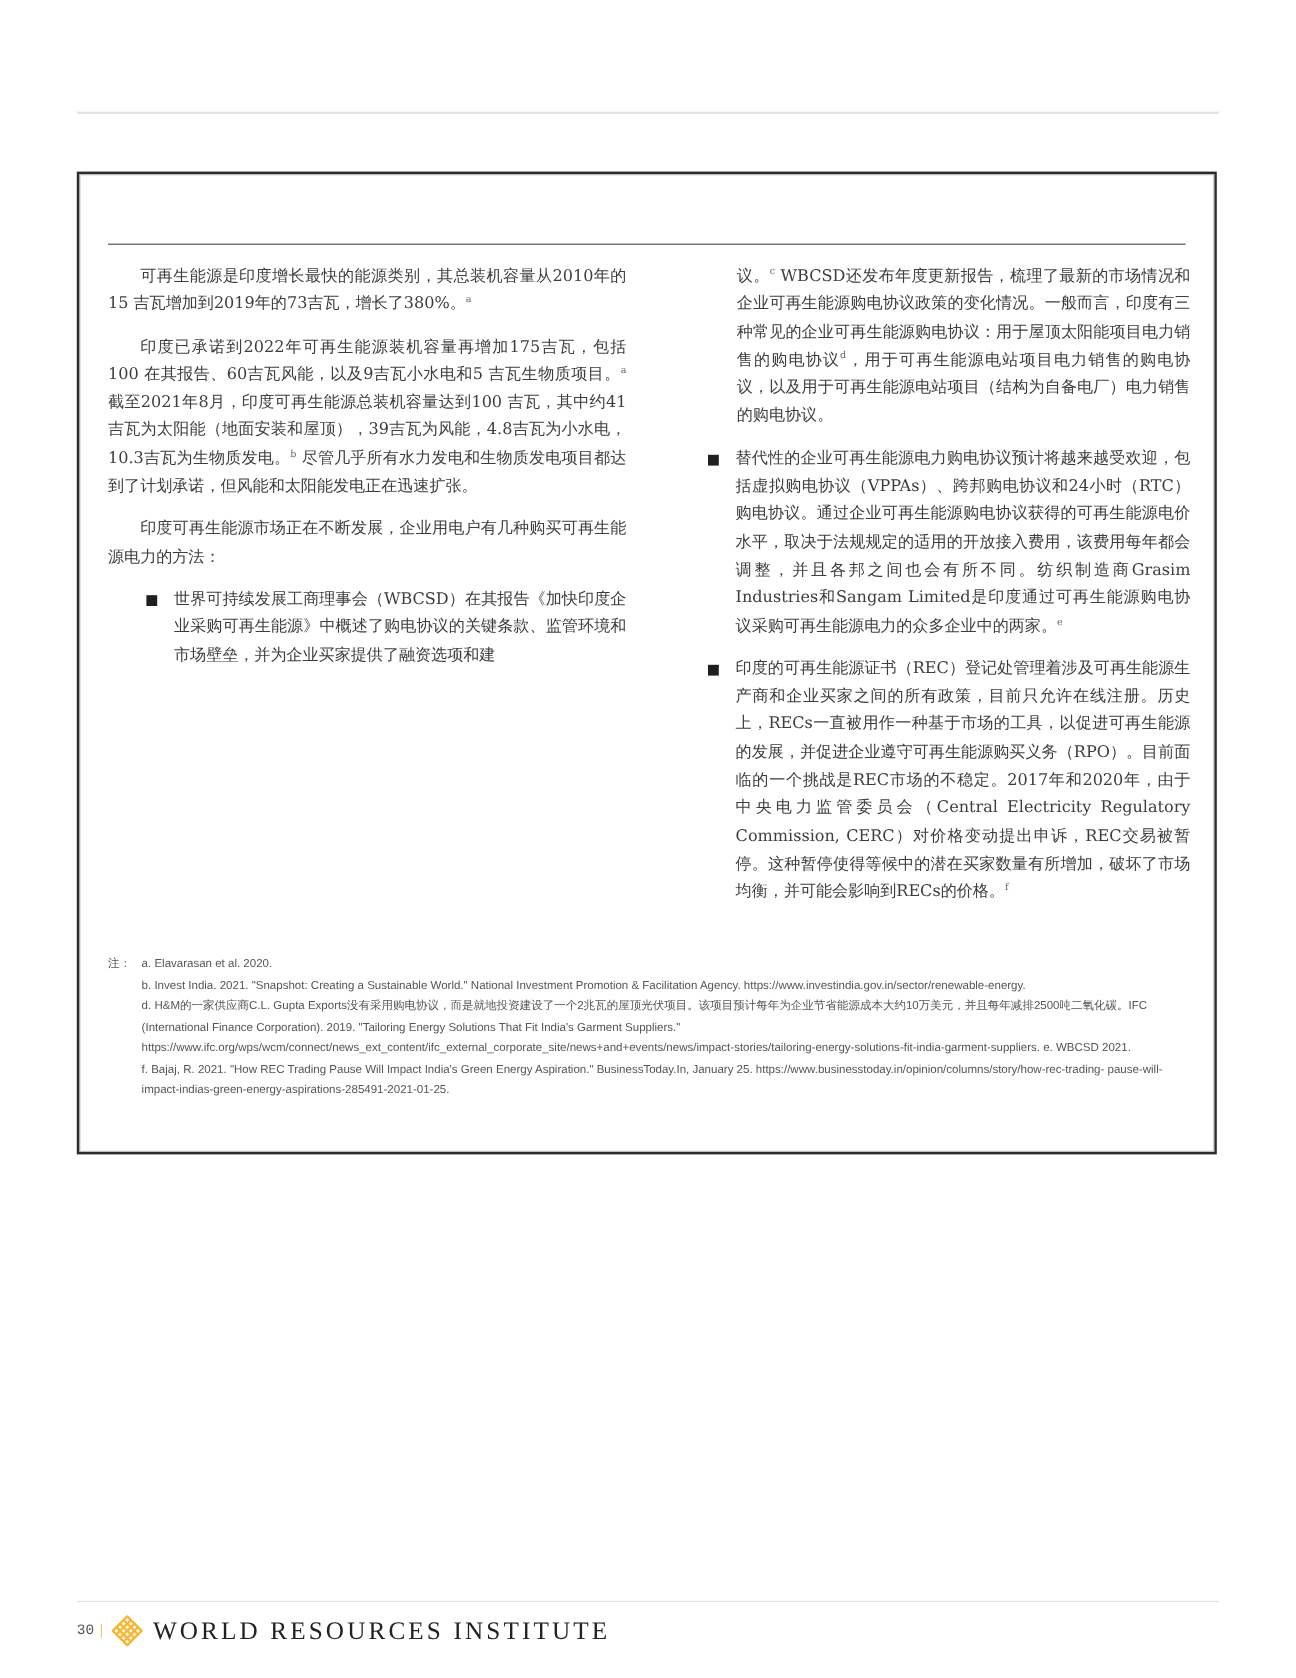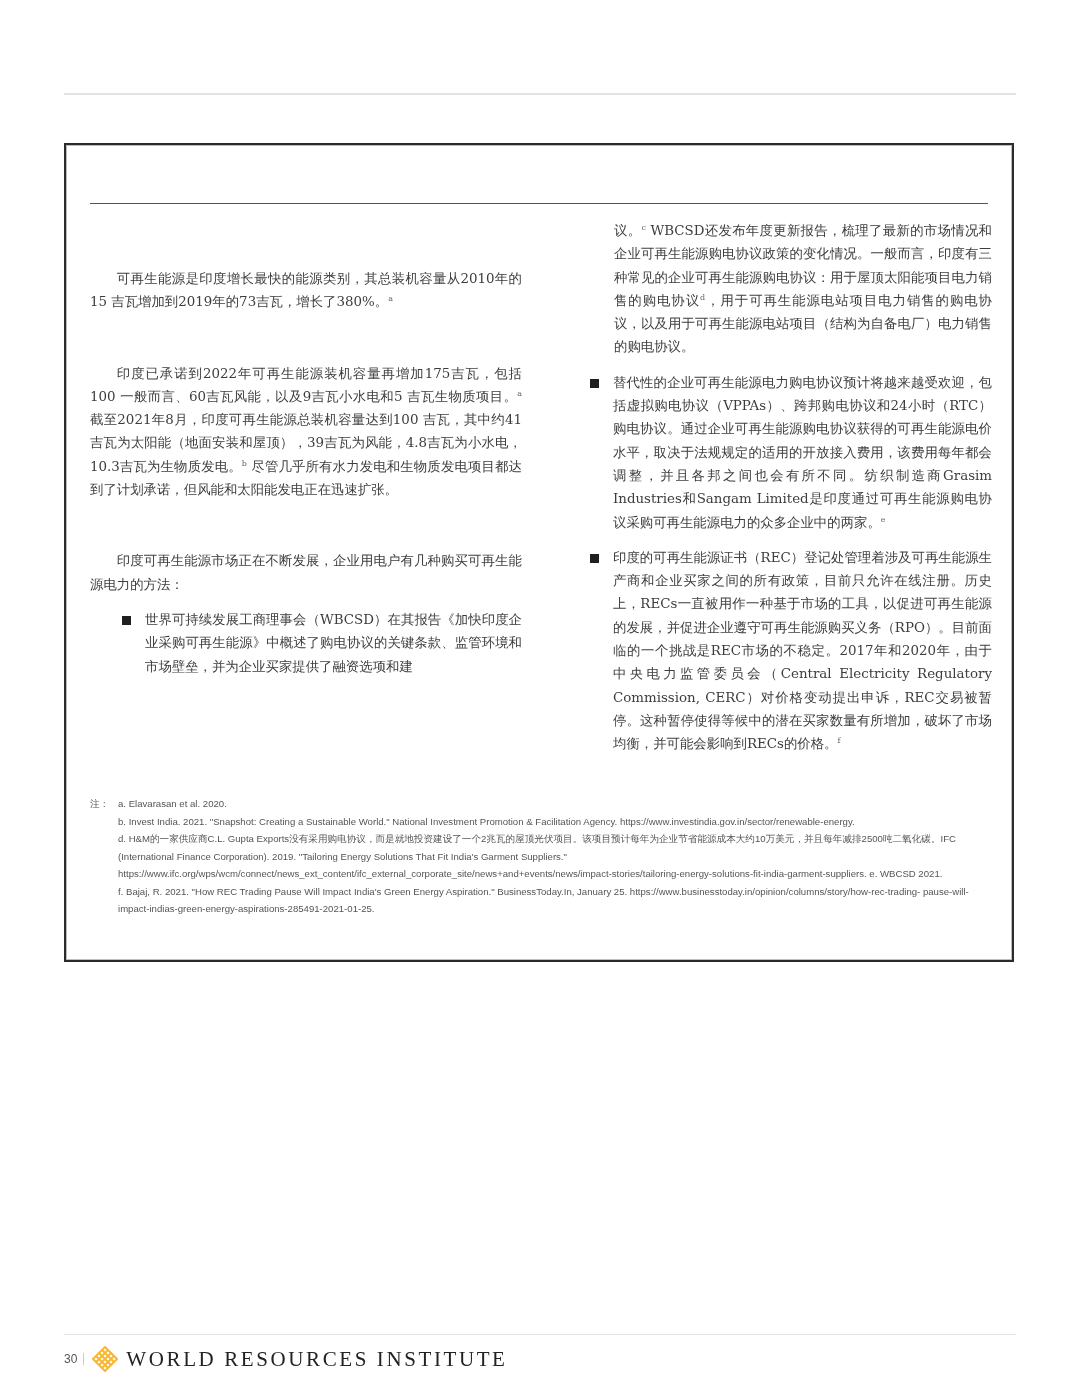--- a/index.html
+++ b/index.html
@@ -25,21 +25,21 @@
     .header-rule {
       position: absolute; left: 24px; right: 24px; top: 58px; height: 1px; background: #555;
     }
     .col {
       position: absolute; top: 74px; font-size: 13.4px; line-height: 23.3px; color: #3d3d3d;
       text-align: justify;
     }
     .col-left { left: 24px; width: 432px; }
     .col-right { left: 524px; width: 402px; }
     .col p { margin: 0 0 12px 0; }
-    .col p.indent { text-indent: 2em; margin-top: 48px; }
+    .col p.indent { text-indent: 2em; }
     .col p.cont { margin-bottom: 12px; padding-left: 24px; }
     .bullet { display: flex; margin: 0 0 12px 0; }
     .bullet .sq {
       flex: 0 0 auto; width: 9px; height: 9px; background: #1f1f1f; margin: 8px 14px 0 0;
     }
     .bullet .btext { flex: 1; }
     .col-left .bullet { padding-left: 32px; justify-content: center; }
     sup { font-size: 8px; vertical-align: super; line-height: 0; color: #666; }
     .notes {
       position: absolute; left: 24px; top: 650px; right: 22px;
@@ -47,38 +47,38 @@
     }
     .note-row { display: flex; }
     .note-row .nlabel { width: 28px; flex: 0 0 auto; }
     .note-row .ntext { flex: 1; }
     .bottom-rule {
       position: absolute; left: 64px; top: 1334px; width: 952px; height: 1px; background: #e3e3e3;
     }
     .footer {
       position: absolute; left: 64px; top: 1348px; height: 22px; display: flex; align-items: center;
     }
-    .page-num { font-family: Liberation Sans, sans-serif; font-size: 12px; color: #555; }
+    .page-num { font-family: Liberation Mono, monospace; font-size: 12px; color: #555; }
     .footer-sep { width: 1px; height: 12px; background: #f2c777; margin: 0 8px 0 6px; }
     .logo-icon { width: 26px; height: 26px; margin-right: 8px; }
     .org-name {
       font-family: "Liberation Serif", serif; font-size: 21px; letter-spacing: 2.6px; color: #222;
     }
   </style>
 </head>
 <body>
 
 <div class="top-rule"></div>
 
 <div class="box">
   <div class="header-rule"></div>
 
   <div class="col col-left">
     <p class="indent"><span>可再生能源是印度增长最快的能源类别，其总装机容量从2010年的15 吉瓦增加到2019年的73吉瓦，增长了380%。</span><sup>a</sup></p>
-    <p class="indent"><span>印度已承诺到2022年可再生能源装机容量再增加175吉瓦，包括100 一般而言、60吉瓦风能，以及9吉瓦小水电和5 吉瓦生物质项目。</span><sup>a</sup><span>截至2021年8月，印度可再生能源总装机容量达到100 吉瓦，其中约41吉瓦为太阳能（地面安装和屋顶），39吉瓦为风能，4.8吉瓦为小水电，10.3吉瓦为生物质发电。</span><sup>b</sup><span> 尽管几乎所有水力发电和生物质发电项目都达到了计划承诺，但风能和太阳能发电正在迅速扩张。</span></p>
+    <p class="indent"><span>印度已承诺到2022年可再生能源装机容量再增加175吉瓦，包括100 在其报告、60吉瓦风能，以及9吉瓦小水电和5 吉瓦生物质项目。</span><sup>a</sup><span>截至2021年8月，印度可再生能源总装机容量达到100 吉瓦，其中约41吉瓦为太阳能（地面安装和屋顶），39吉瓦为风能，4.8吉瓦为小水电，10.3吉瓦为生物质发电。</span><sup>b</sup><span> 尽管几乎所有水力发电和生物质发电项目都达到了计划承诺，但风能和太阳能发电正在迅速扩张。</span></p>
     <p class="indent"><span>印度可再生能源市场正在不断发展，企业用电户有几种购买可再生能源电力的方法：</span></p>
     <div class="bullet">
       <span class="sq"></span>
       <span class="btext">世界可持续发展工商理事会（WBCSD）在其报告《加快印度企业采购可再生能源》中概述了购电协议的关键条款、监管环境和市场壁垒，并为企业买家提供了融资选项和建</span>
     </div>
   </div>
 
   <div class="col col-right">
     <p class="cont"><span>议。</span><sup>c</sup><span> WBCSD还发布年度更新报告，梳理了最新的市场情况和企业可再生能源购电协议政策的变化情况。一般而言，印度有三种常见的企业可再生能源购电协议：用于屋顶太阳能项目电力销售的购电协议</span><sup>d</sup><span>，用于可再生能源电站项目电力销售的购电协议，以及用于可再生能源电站项目（结构为自备电厂）电力销售的购电协议。</span></p>
     <div class="bullet">

